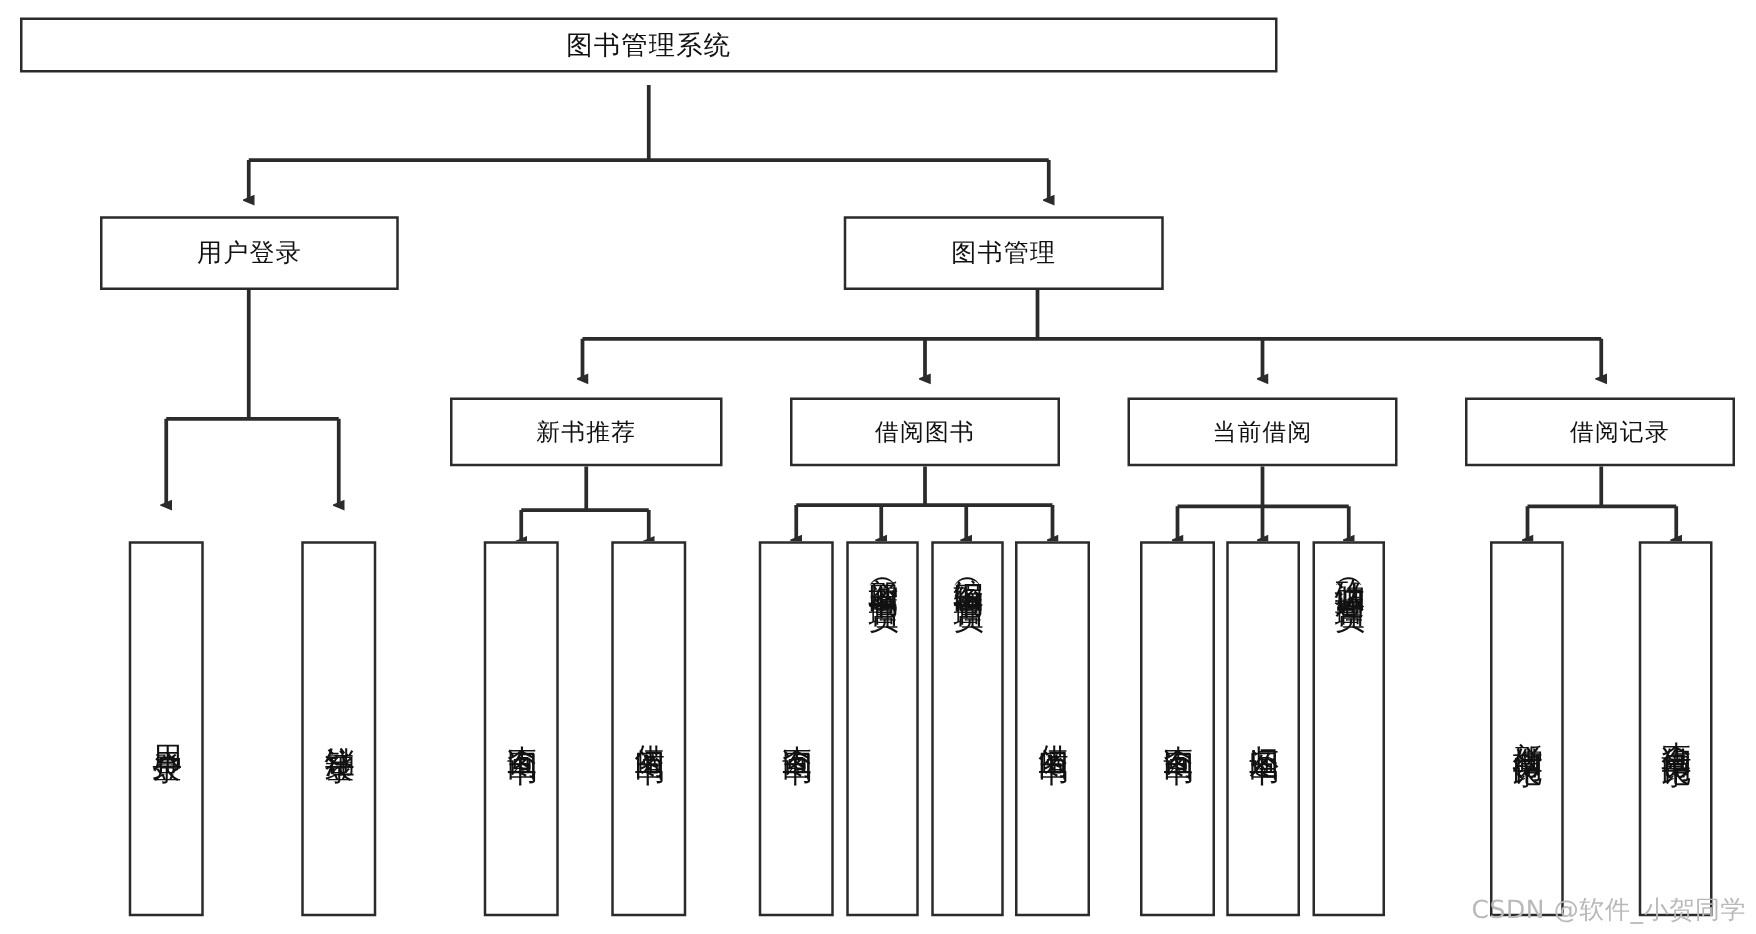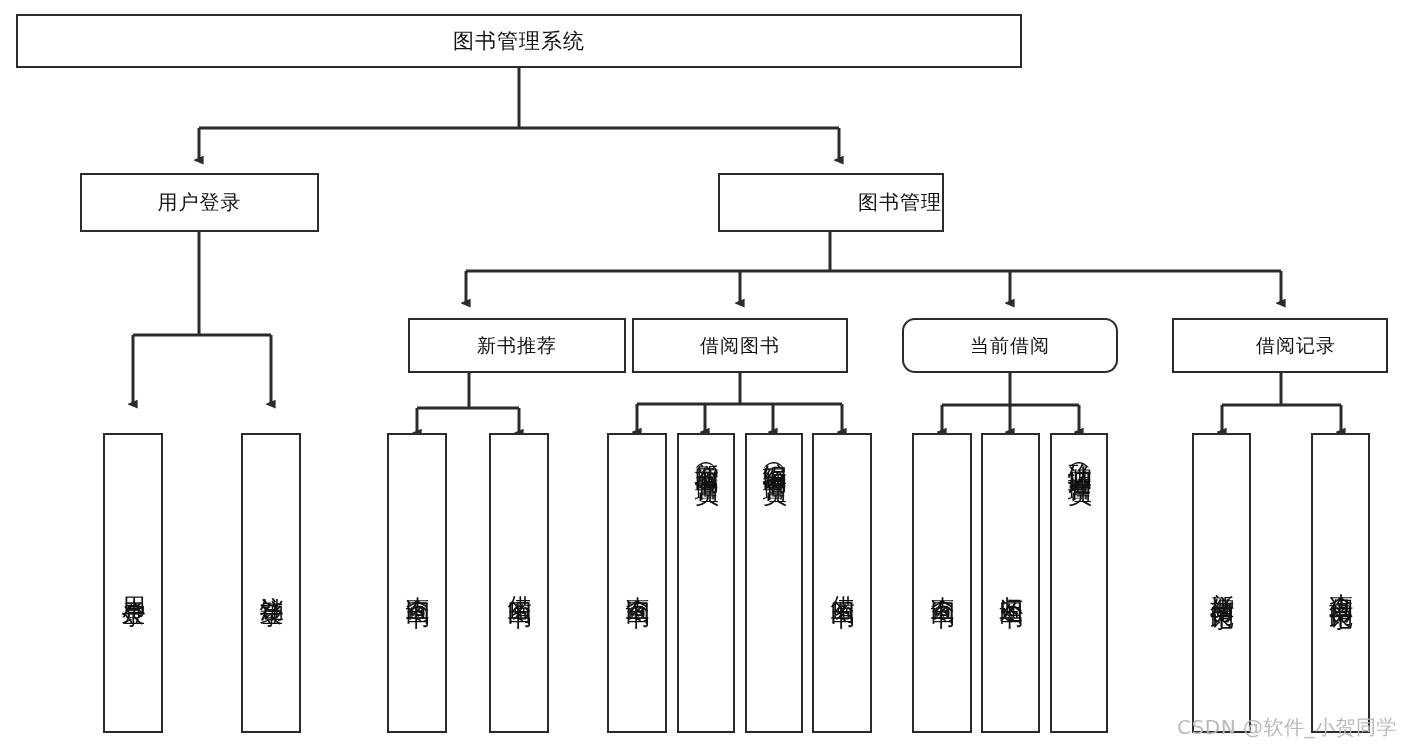--- a/index.html
+++ b/index.html
@@ -125,38 +125,38 @@
       <path d="M1010,405 L1010,432" marker-end="url(#arrow)"></path>
       <path d="M1079,405 L1079,432" marker-end="url(#arrow)"></path>
 
       <path d="M1281,373 L1281,405"></path>
       <path d="M1222,405 L1341,405"></path>
       <path d="M1222,405 L1222,432" marker-end="url(#arrow)"></path>
       <path d="M1341,405 L1341,432" marker-end="url(#arrow)"></path>
     </g>
   </svg>
 
-  <div class="node root" style="left:16px; top:14px; width:1006px; height:54px;">
+  <div class="node root" style="left:16px; top:14px; width:1006px; height:44px;">
     <span>图书管理系统</span>
   </div>
 
   <div class="node lvl2" style="left:80px; top:173px; width:239px; height:59px;">
     <span>用户登录</span>
   </div>
-  <div class="node lvl2" style="left:718px; top:173px; width:226px; height:59px;justify-content:flex-end;">
+  <div class="node lvl2" style="left:675px; top:173px; width:256px; height:59px;">
     <span>图书管理</span>
   </div>
 
-  <div class="node lvl3" style="left:360px; top:318px; width:218px; height:55px;margin-left:48px;">
+  <div class="node lvl3" style="left:360px; top:318px; width:218px; height:55px;">
     <span>新书推荐</span>
   </div>
   <div class="node lvl3" style="left:632px; top:318px; width:216px; height:55px;">
     <span>借阅图书</span>
   </div>
-  <div class="node lvl3" style="left:902px; top:318px; width:216px; height:55px;border-radius:13px;">
+  <div class="node lvl3" style="left:902px; top:318px; width:216px; height:55px;">
     <span>当前借阅</span>
   </div>
   <div class="node lvl3" style="left:1172px; top:318px; width:216px; height:55px;padding-left:32px;">
     <span>借阅记录</span>
   </div>
 
   <div class="leaf mid" style="left:103px; top:433px; width:60px; height:300px;">
     <span class="vtext">用户登录</span>
   </div>
   <div class="leaf mid" style="left:241px; top:433px; width:60px; height:300px;">

